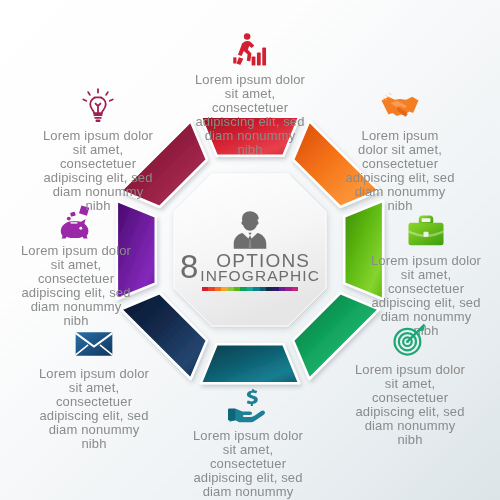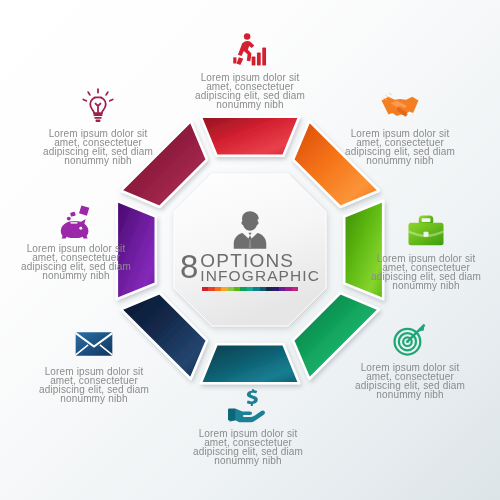--- a/index.html
+++ b/index.html
@@ -18,29 +18,29 @@
     position:absolute;left:175px;top:175px;width:150px;height:150px;
     display:flex;flex-direction:column;align-items:center;justify-content:center;
   }
   .hub-person{width:40px;height:42px;margin-bottom:2px;}
   .hub-title{display:flex;align-items:flex-start;justify-content:center;}
   .hub-num{
     font-size:33px;color:#6d6d6d;line-height:28px;font-weight:400;
     letter-spacing:-1px;padding-right:3px;
   }
   .hub-words{display:flex;flex-direction:column;line-height:15px;}
-  .hub-w1{font-size:19px;color:#6d6d6d;letter-spacing:1.2px;}
+  .hub-w1{font-size:19px;color:#6d6d6d;letter-spacing:1.2px;margin-left:16px;}
   .hub-w2{font-size:15.5px;color:#6d6d6d;letter-spacing:1.1px;text-align:right;}
   .hub-bar{display:flex;width:96px;height:4px;margin-top:4px;}
   .hub-bar i{flex:1;display:block;height:100%;}
 
   
   .label{position:absolute;width:116px;text-align:center;}
   .label .txt{
-    font-size:10px;line-height:9px;color:#8b8b8b;letter-spacing:.15px;
+    font-size:13px;line-height:14px;color:#8b8b8b;letter-spacing:.15px;
   }
   .ico{width:40px;height:36px;margin:0 auto 5px;display:block;}
 
   .lb-top      {left:192px; top:32px;}
   .lb-topright {left:345px; top:88px;  width:110px;}
   .lb-right    {left:368px; top:213px; width:116px;}
   .lb-botright {left:352px; top:322px; width:116px;}
   .lb-bottom   {left:190px; top:388px;}
   .lb-botleft  {left:36px;  top:326px; width:116px;}
   .lb-left     {left:18px;  top:203px; width:116px;}

